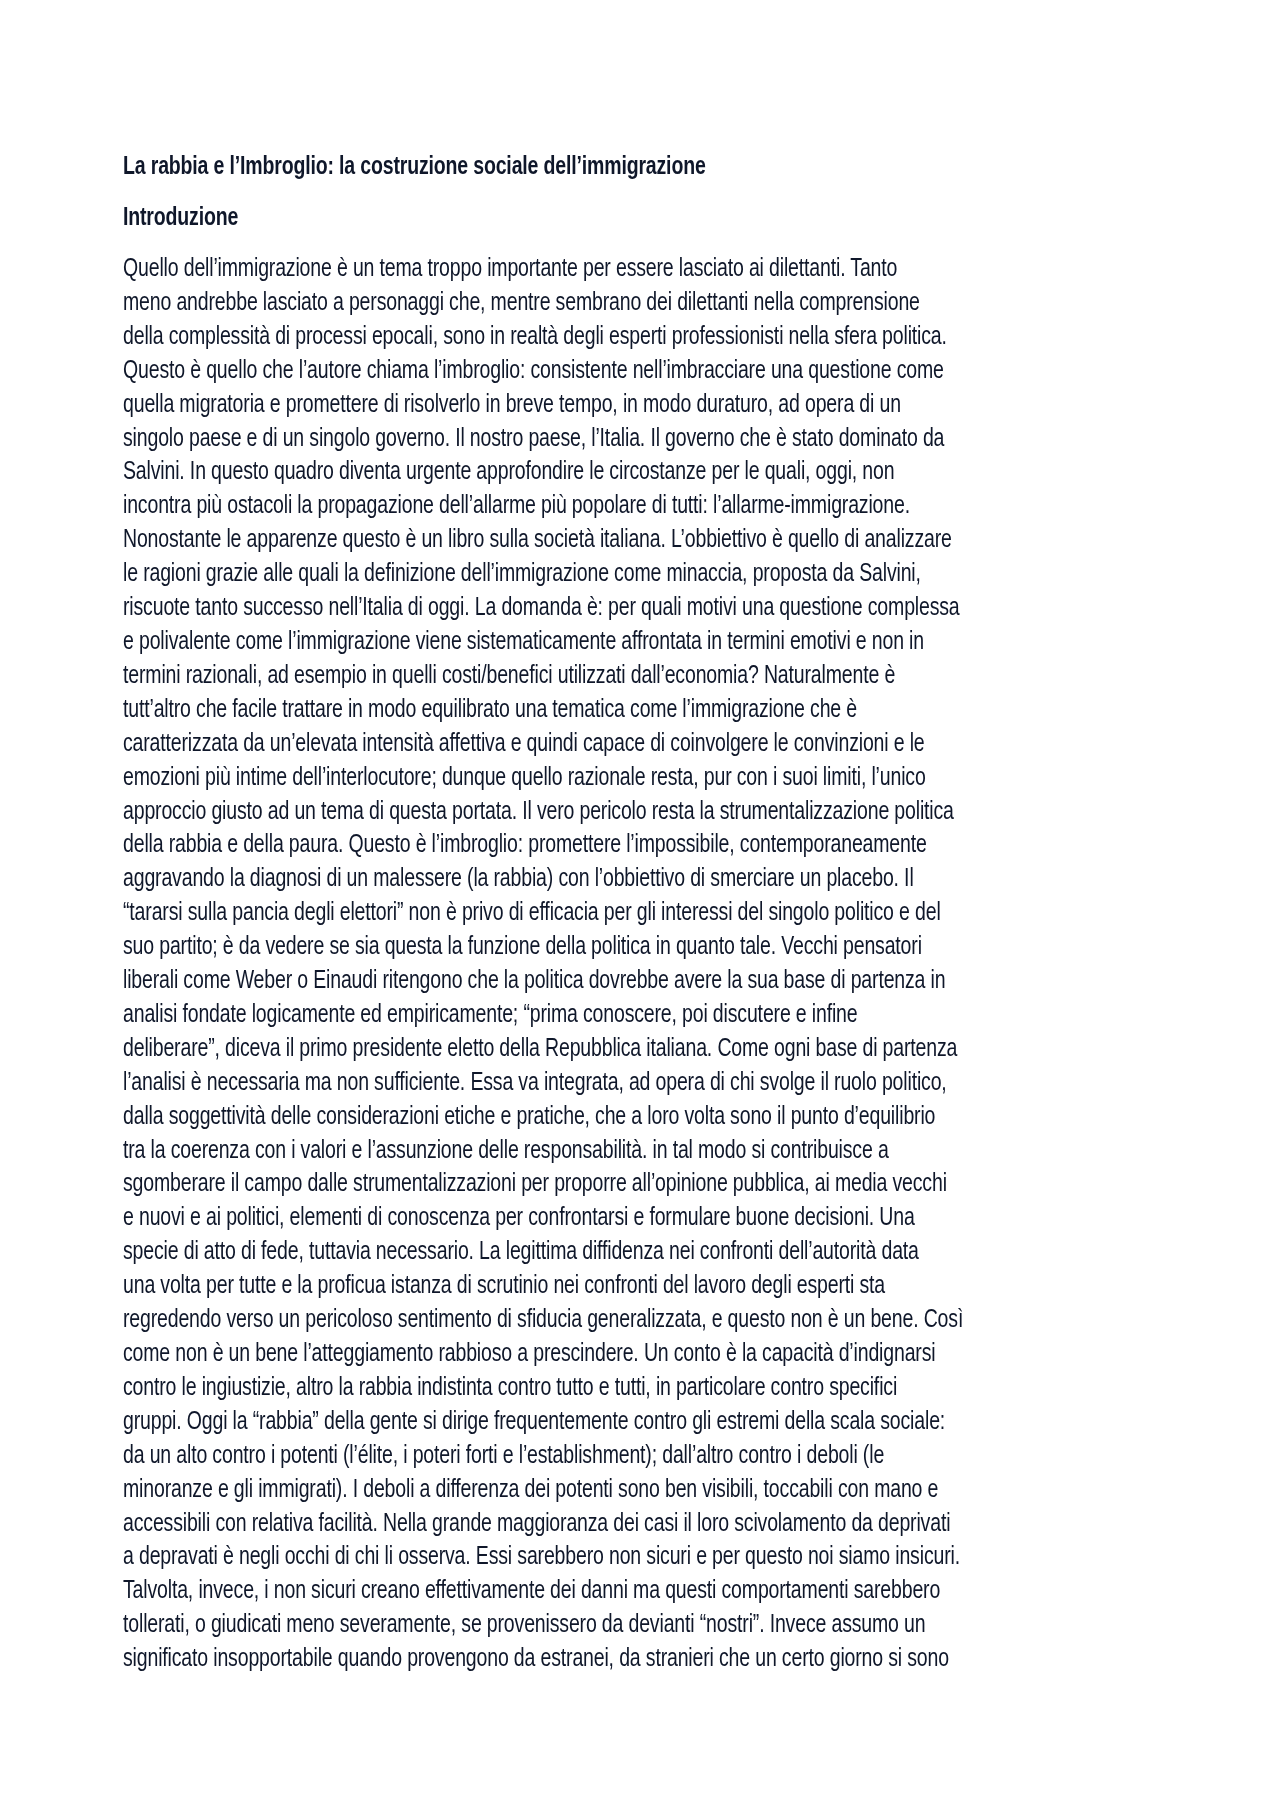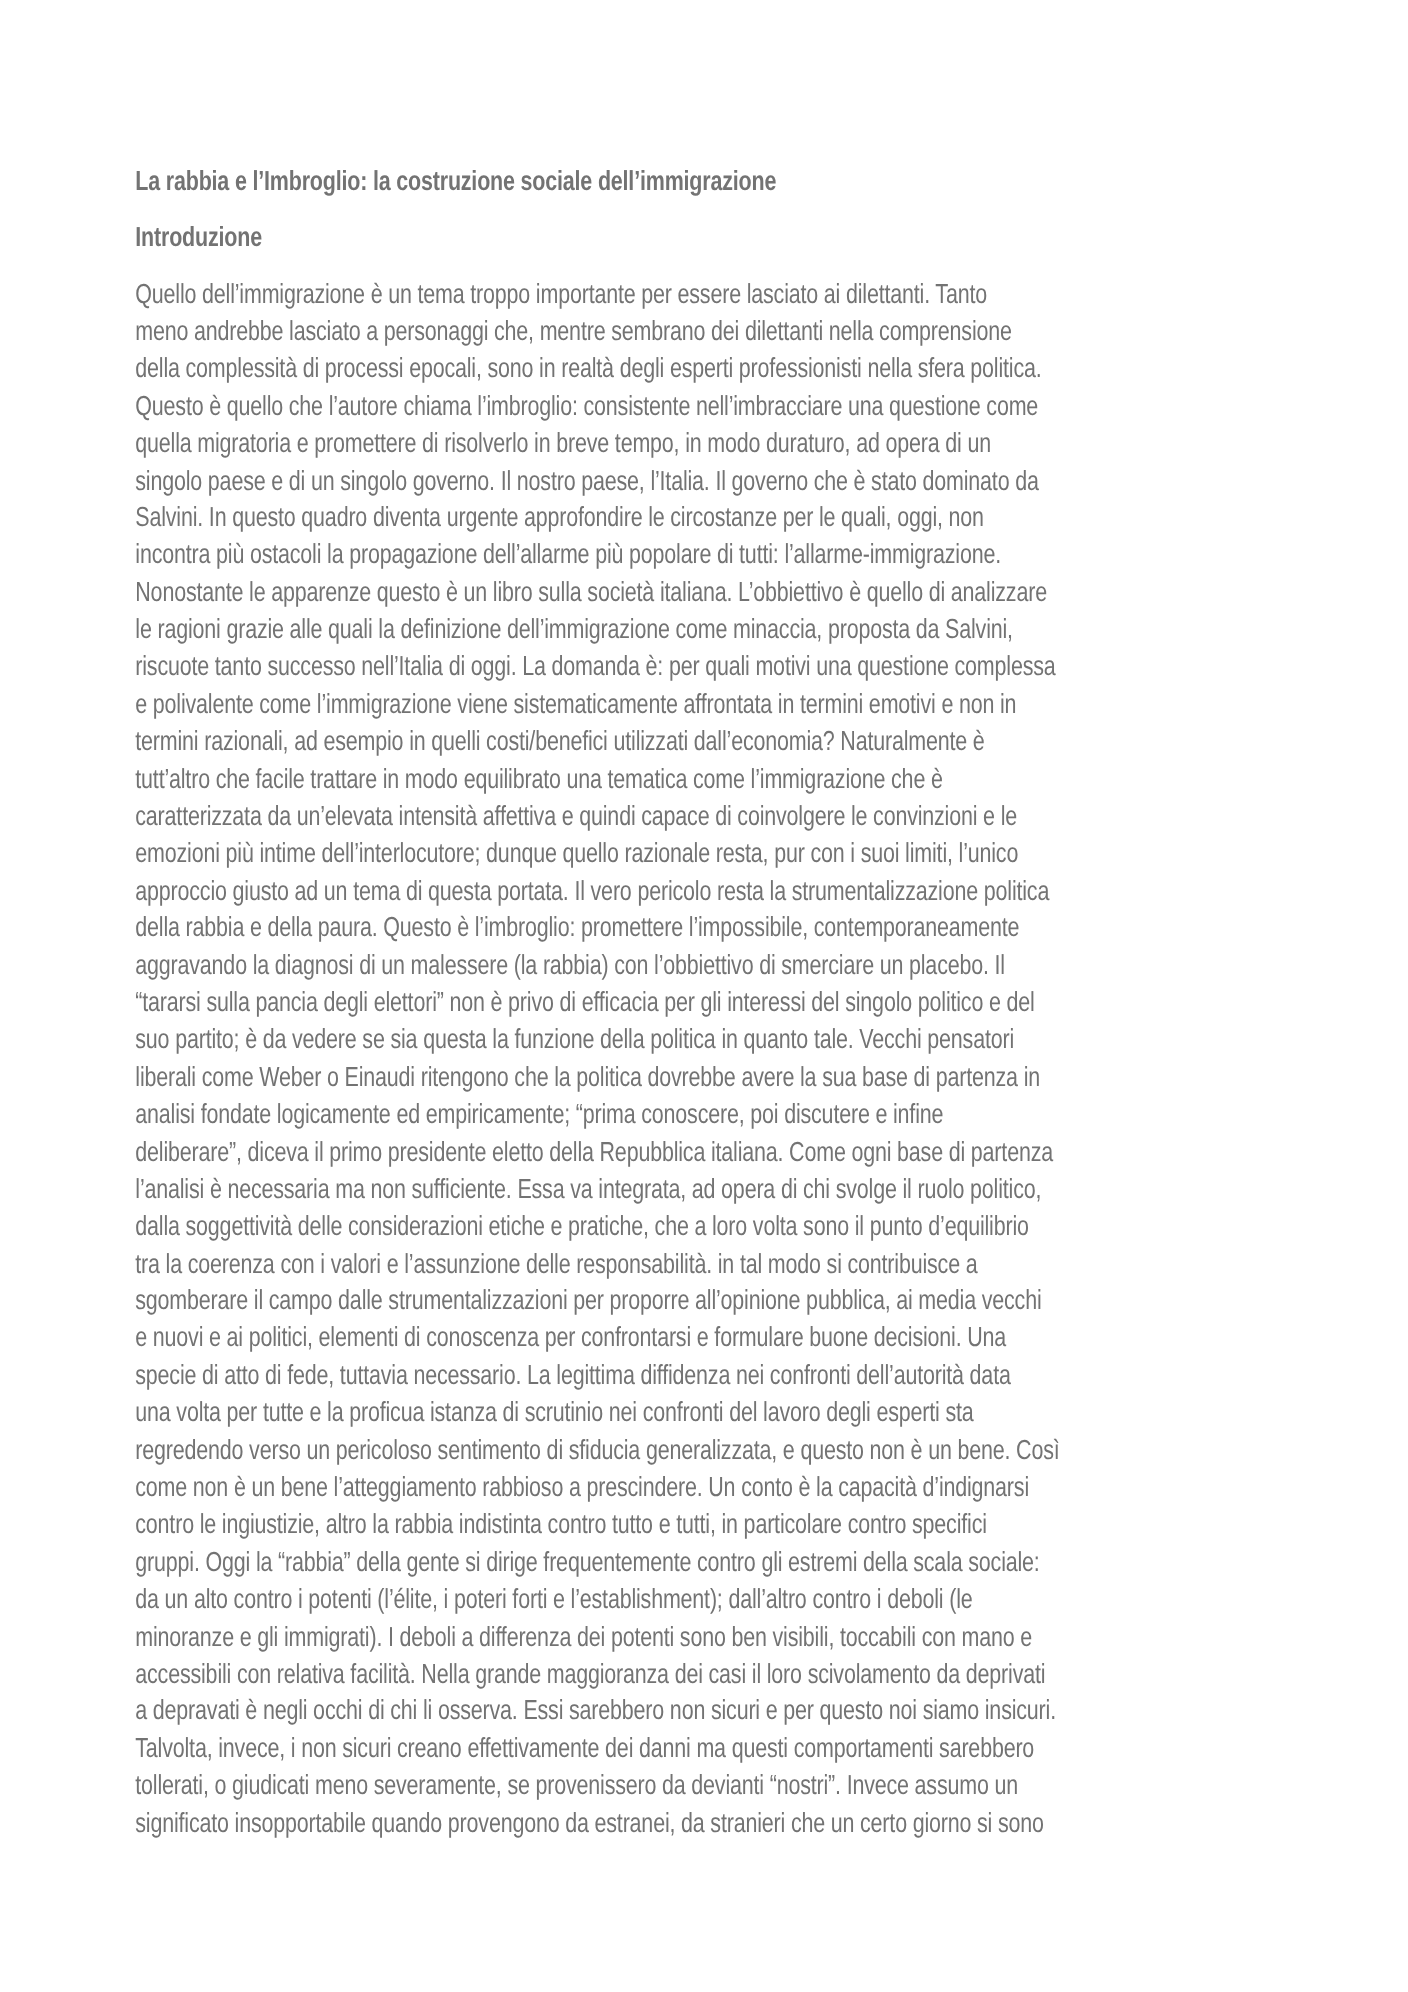--- a/index.html
+++ b/index.html
@@ -7,21 +7,21 @@
     padding: 0;
     background: #ffffff;
   }
   .page {
     position: relative;
     width: 1280px;
     height: 1811px;
     background: #ffffff;
     overflow: hidden;
     font-family: "Liberation Sans", sans-serif;
-    color: #737373;
+    color: #0f172a;
   }
   .text-column {
     position: absolute;
     left: 123px;
     top: 148px;
     width: 1333px;               
     transform: scaleX(0.78);     
     transform-origin: 0 0;
   }
   .doc-title {

